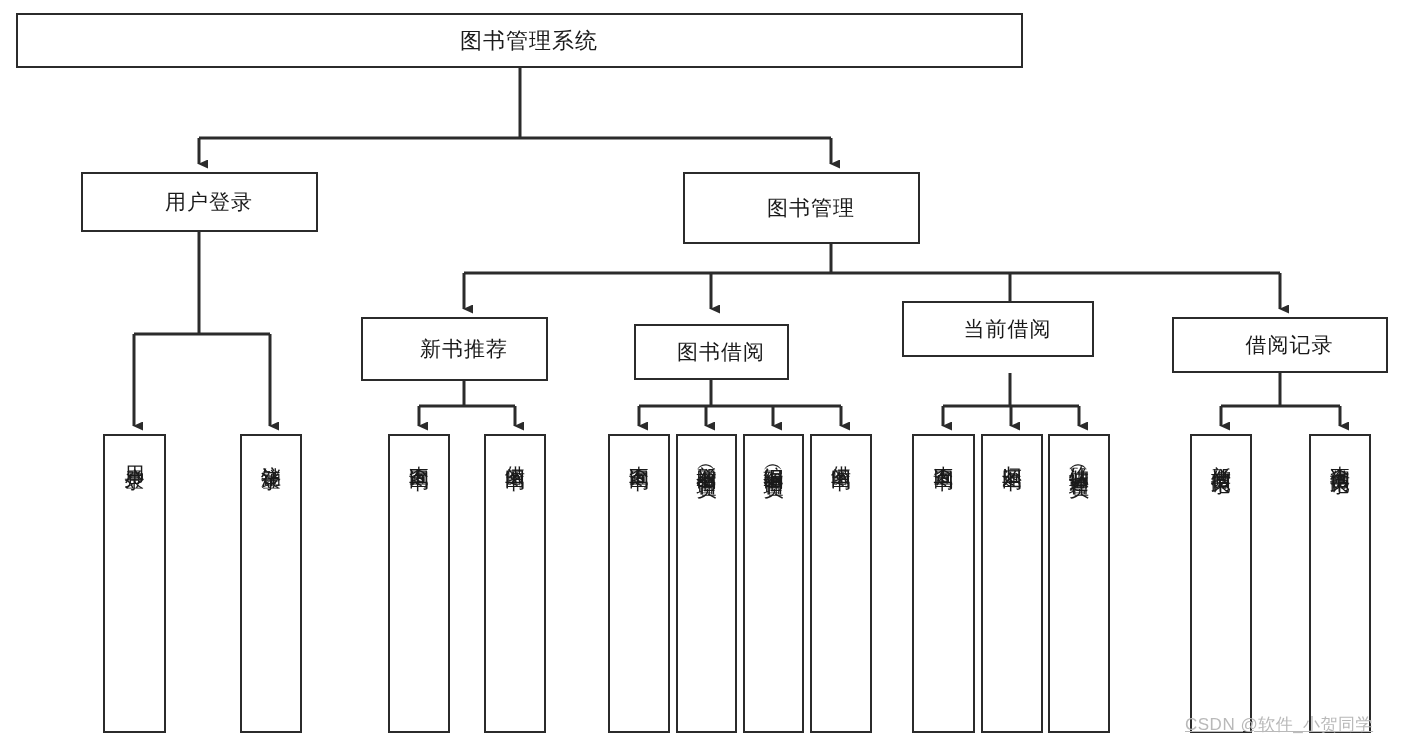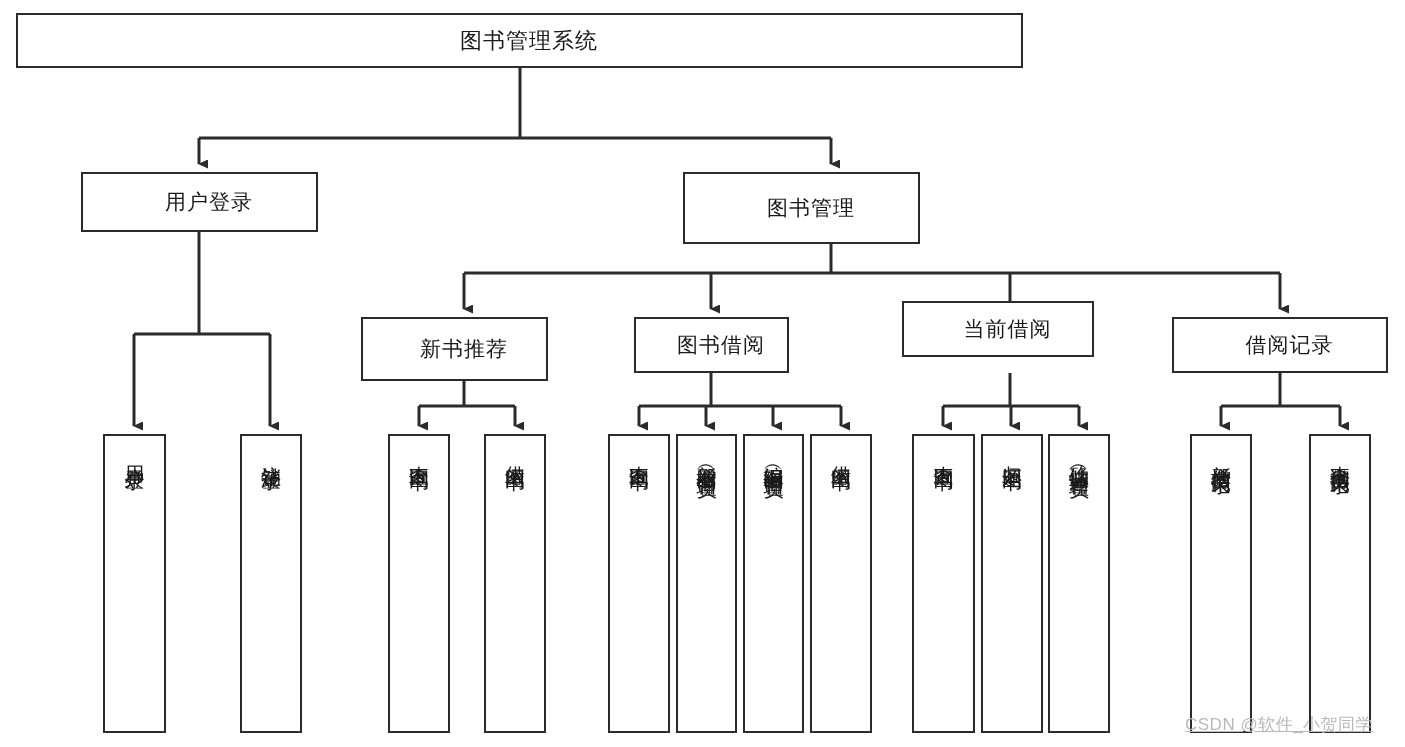--- a/index.html
+++ b/index.html
@@ -80,21 +80,21 @@
   <div class="node h" style="left:81px;top:172px;width:237px;height:60px;">
     <span>用户登录</span>
   </div>
   <div class="node h" style="left:671px;top:172px;width:237px;height:72px;margin-left:12px;">
     <span>图书管理</span>
   </div>
 
   <div class="node h" style="left:361px;top:317px;width:187px;height:64px;">
     <span>新书推荐</span>
   </div>
-  <div class="node h" style="left:634px;top:317px;width:155px;height:56px;">
+  <div class="node h" style="left:634px;top:324px;width:155px;height:56px;">
     <span>图书借阅</span>
   </div>
   <div class="node h" style="left:902px;top:301px;width:192px;height:56px;">
     <span>当前借阅</span>
   </div>
   <div class="node h" style="left:1172px;top:317px;width:216px;height:56px;">
     <span>借阅记录</span>
   </div>
 
   <div class="node leaf" style="left:103px;top:434px;width:63px;height:299px;">

